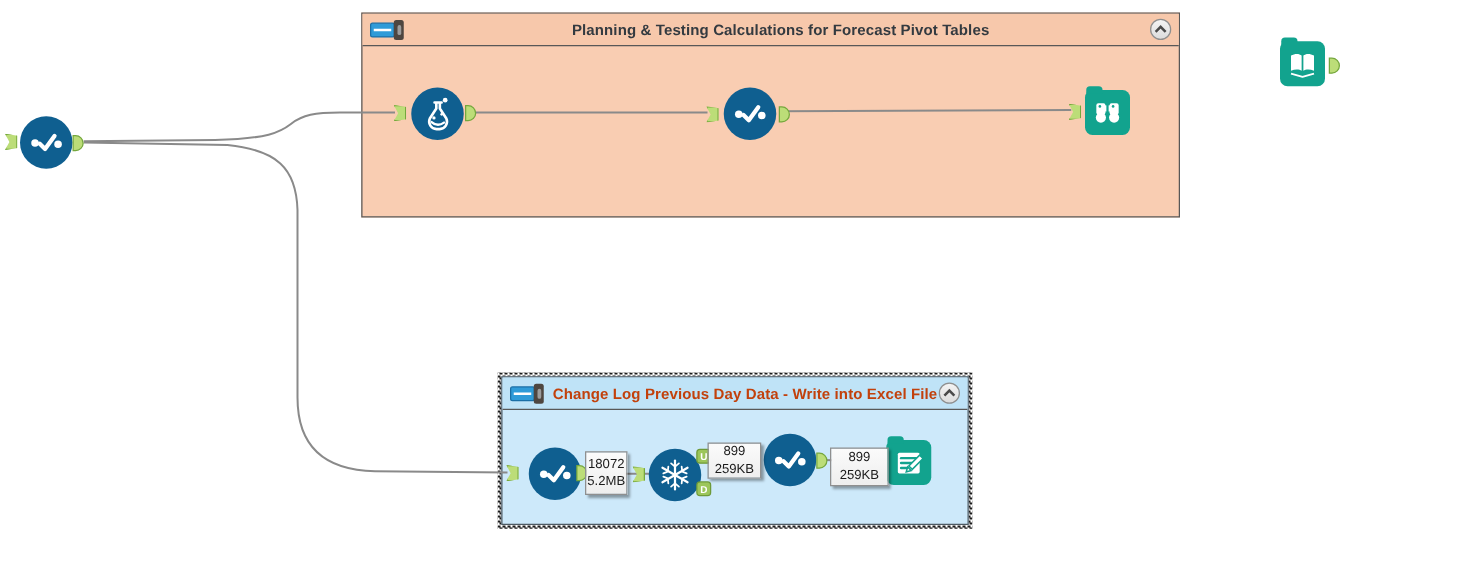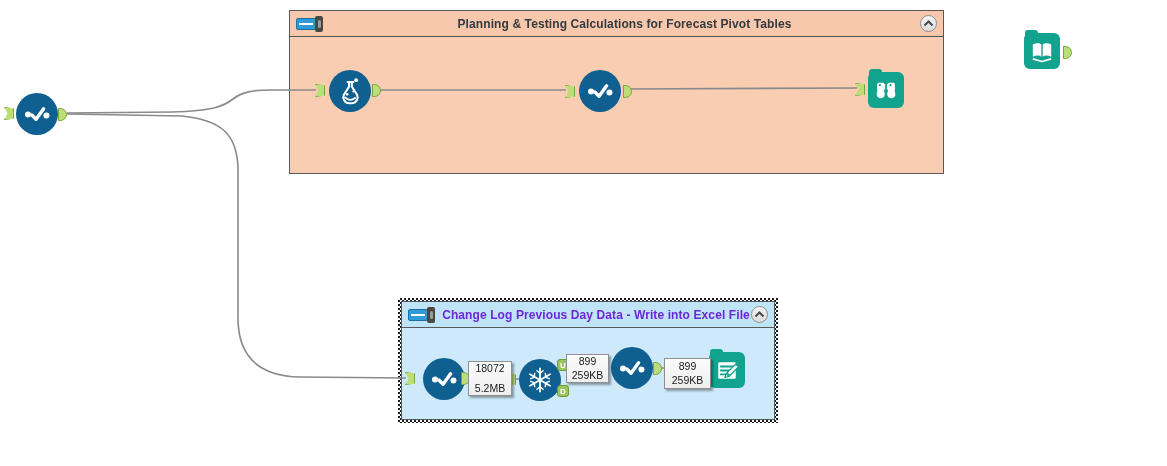--- a/index.html
+++ b/index.html
@@ -14,21 +14,21 @@
   .container-header{
     position:relative;height:26px;display:flex;align-items:center;
     border-bottom:1px solid #585858;box-sizing:border-box;padding:0 6px;
   }
   .peach .container-header{background:#F7C8AB;}
   .blue .container-header{background:#BFE3F7;}
   .container-title{
     flex:1;text-align:center;font-size:12px;font-weight:bold;letter-spacing:0.1px;
   }
   .peach .container-title{color:#333A40;}
-  .blue .container-title{color:#6d28d9;}
+  .blue .container-title{color:#c2410c;}
   
   .ants{
     position:absolute;z-index:1;padding:3px;box-sizing:border-box;
     background:repeating-conic-gradient(#1c1c1c 0% 25%,#ffffff 0% 50%) 0 0/4px 4px;
   }
   .ants .container{position:relative;width:100%;height:100%;border-color:#4e5a63;}
   
   .hdr-icon{display:flex;align-items:center;gap:0;margin-right:6px;}
   .hdr-icon .blue-box{
     width:20px;height:12px;background:#2F9BD8;border:1px solid #1B6FA6;border-radius:2px;
@@ -202,21 +202,21 @@
     <div class="tool-circle">
       <svg width="34" height="34" viewBox="0 0 36 36">
         <circle cx="8.5" cy="18.5" r="3.2" fill="#fff"></circle>
         <circle cx="28" cy="19.5" r="3.2" fill="#fff"></circle>
         <polyline points="12.5,19 17,23.5 25,12.5" fill="none" stroke="#fff" stroke-width="3.6" stroke-linecap="round" stroke-linejoin="round"></polyline>
       </svg>
     </div>
   </div>
   <span class="anchor-out" style="left:461px;top:372px;"></span>
 
-  <div class="annotation" style="left:468px;top:361px;width:44px;height:35px;justify-content:space-between;">
+  <div class="annotation" style="left:468px;top:361px;width:34px;height:35px;">
     <div>18072</div>
     <div>5.2MB</div>
   </div>
 
   <span class="anchor-in" style="left:506px;top:373px;"></span>
   <div class="tool" style="left:519px;top:359px;">
     <div class="tool-circle">
       <svg width="32" height="32" viewBox="0 0 36 36">
         <g stroke="#fff" stroke-width="2" stroke-linecap="round">
           <line x1="18" y1="5" x2="18" y2="31"></line>

